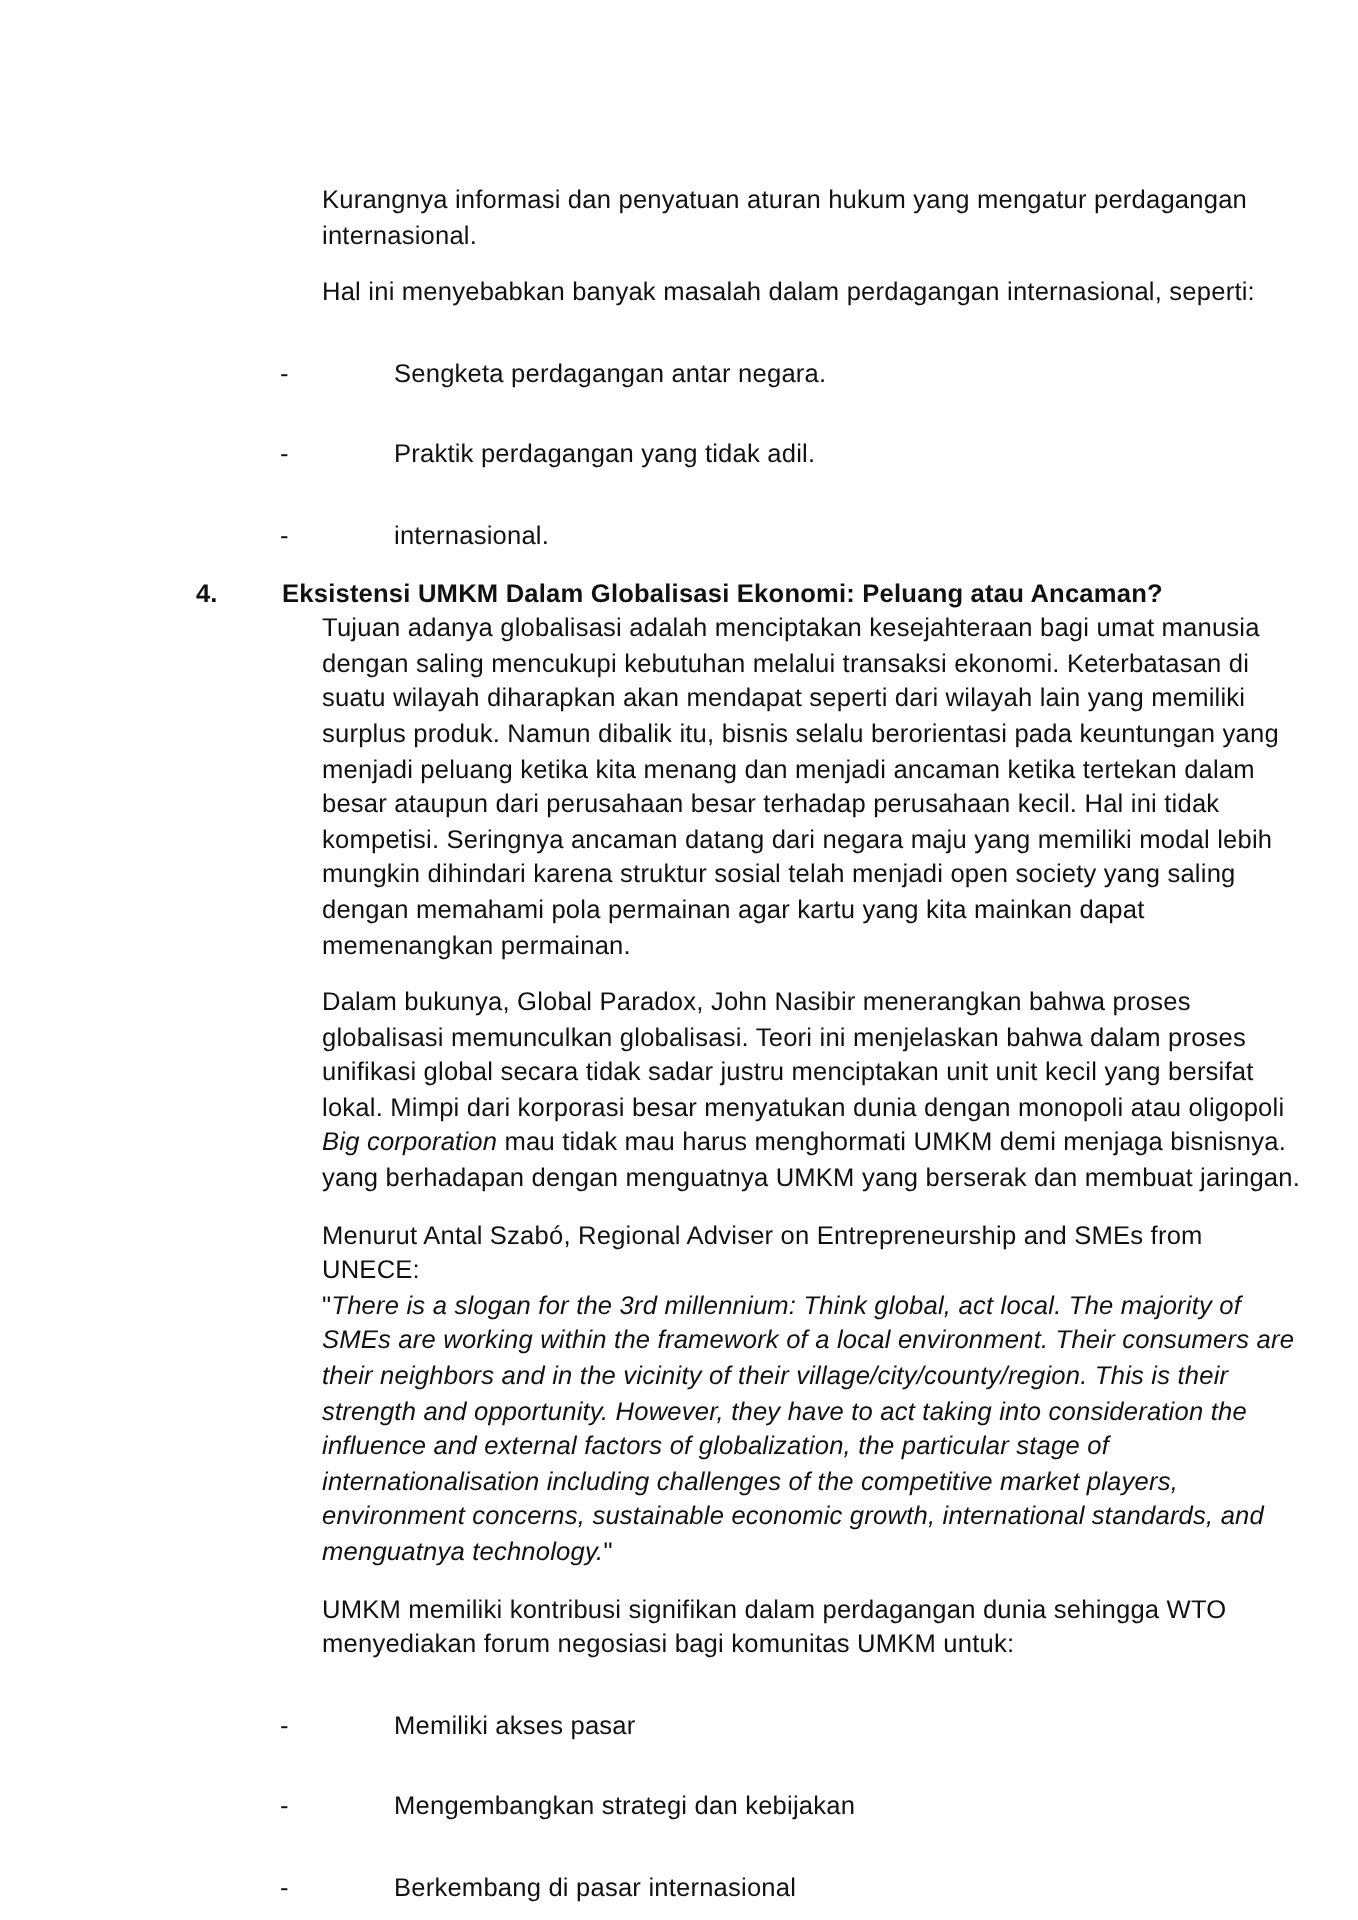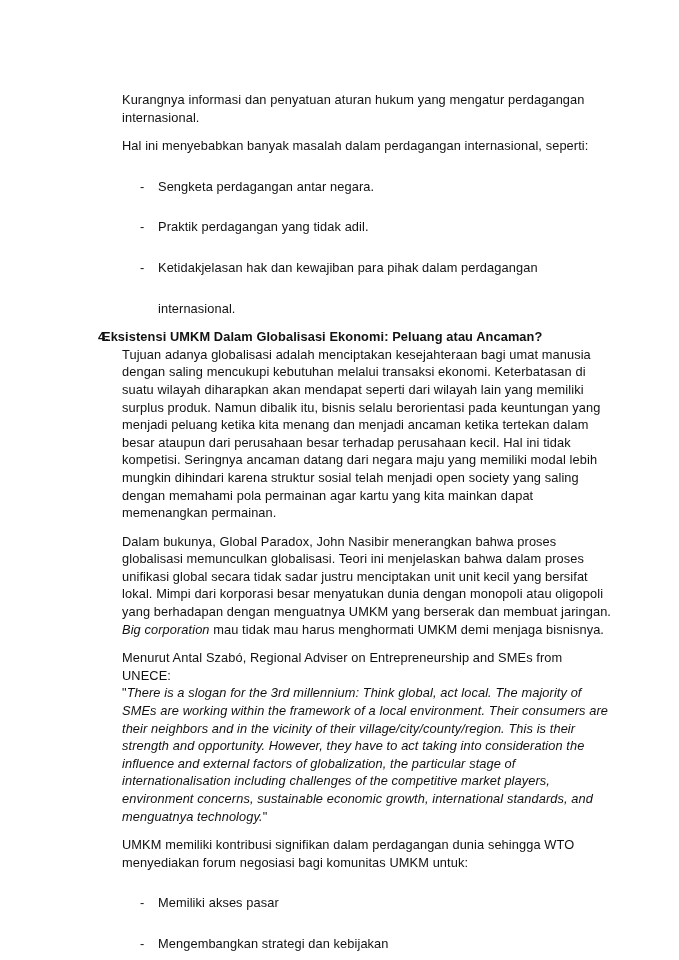--- a/index.html
+++ b/index.html
@@ -18,20 +18,21 @@
   }
   .content {
     position: absolute;
     top: 91px;
     left: 0;
     width: 679px;
   }
   .block {
     position: relative;
     margin: 0;
+    padding-left: 39px;
   }
   .block.gap-before {
     margin-top: 11px;
   }
   .line {
     height: 17.6px;
     line-height: 17.6px;
     font-size: 12.8px;
     white-space: pre;
     letter-spacing: 0.1px;
@@ -66,21 +67,20 @@
       <div class="block list-item level2">
         <span class="marker">-</span>
         <div class="line">Sengketa perdagangan antar negara.</div>
       </div>
       <div class="block list-item level2">
         <span class="marker">-</span>
         <div class="line">Praktik perdagangan yang tidak adil.</div>
       </div>
       <div class="block list-item level2">
         <span class="marker">-</span>
-        <div class="line">Ketidakjelasan hak dan kewajiban para pihak dalam perdagangan</div>
         <div class="line">internasional.</div>
       </div>
       <div class="block list-item level1 gap-before bold">
         <span class="marker">4.</span>
         <div class="line">Eksistensi UMKM Dalam Globalisasi Ekonomi: Peluang atau Ancaman?</div>
       </div>
       <div class="block paragraph">
         <div class="line">Tujuan adanya globalisasi adalah menciptakan kesejahteraan bagi umat manusia</div>
         <div class="line">dengan saling mencukupi kebutuhan melalui transaksi ekonomi. Keterbatasan di</div>
         <div class="line">suatu wilayah diharapkan akan mendapat seperti dari wilayah lain yang memiliki</div>
@@ -90,22 +90,22 @@
         <div class="line">kompetisi. Seringnya ancaman datang dari negara maju yang memiliki modal lebih</div>
         <div class="line">mungkin dihindari karena struktur sosial telah menjadi open society yang saling</div>
         <div class="line">dengan memahami pola permainan agar kartu yang kita mainkan dapat</div>
         <div class="line">memenangkan permainan.</div>
       </div>
       <div class="block paragraph gap-before">
         <div class="line">Dalam bukunya, Global Paradox, John Nasibir menerangkan bahwa proses</div>
         <div class="line">globalisasi memunculkan globalisasi. Teori ini menjelaskan bahwa dalam proses</div>
         <div class="line">unifikasi global secara tidak sadar justru menciptakan unit unit kecil yang bersifat</div>
         <div class="line">lokal. Mimpi dari korporasi besar menyatukan dunia dengan monopoli atau oligopoli</div>
+        <div class="line"><span class="italic">Big corporation</span><span> mau tidak mau harus menghormati UMKM demi menjaga bisnisnya.</span></div>
         <div class="line">yang berhadapan dengan menguatnya UMKM yang berserak dan membuat jaringan.</div>
-        <div class="line"><span class="italic">Big corporation</span><span> mau tidak mau harus menghormati UMKM demi menjaga bisnisnya.</span></div>
       </div>
       <div class="block paragraph gap-before">
         <div class="line">Menurut Antal Szabó, Regional Adviser on Entrepreneurship and SMEs from</div>
         <div class="line">UNECE:</div>
       </div>
       <div class="block paragraph">
         <div class="line"><span>"</span><span class="italic">There is a slogan for the 3rd millennium: Think global, act local. The majority of</span></div>
         <div class="line italic">SMEs are working within the framework of a local environment. Their consumers are</div>
         <div class="line italic">their neighbors and in the vicinity of their village/city/county/region. This is their</div>
         <div class="line italic">strength and opportunity. However, they have to act taking into consideration the</div>

